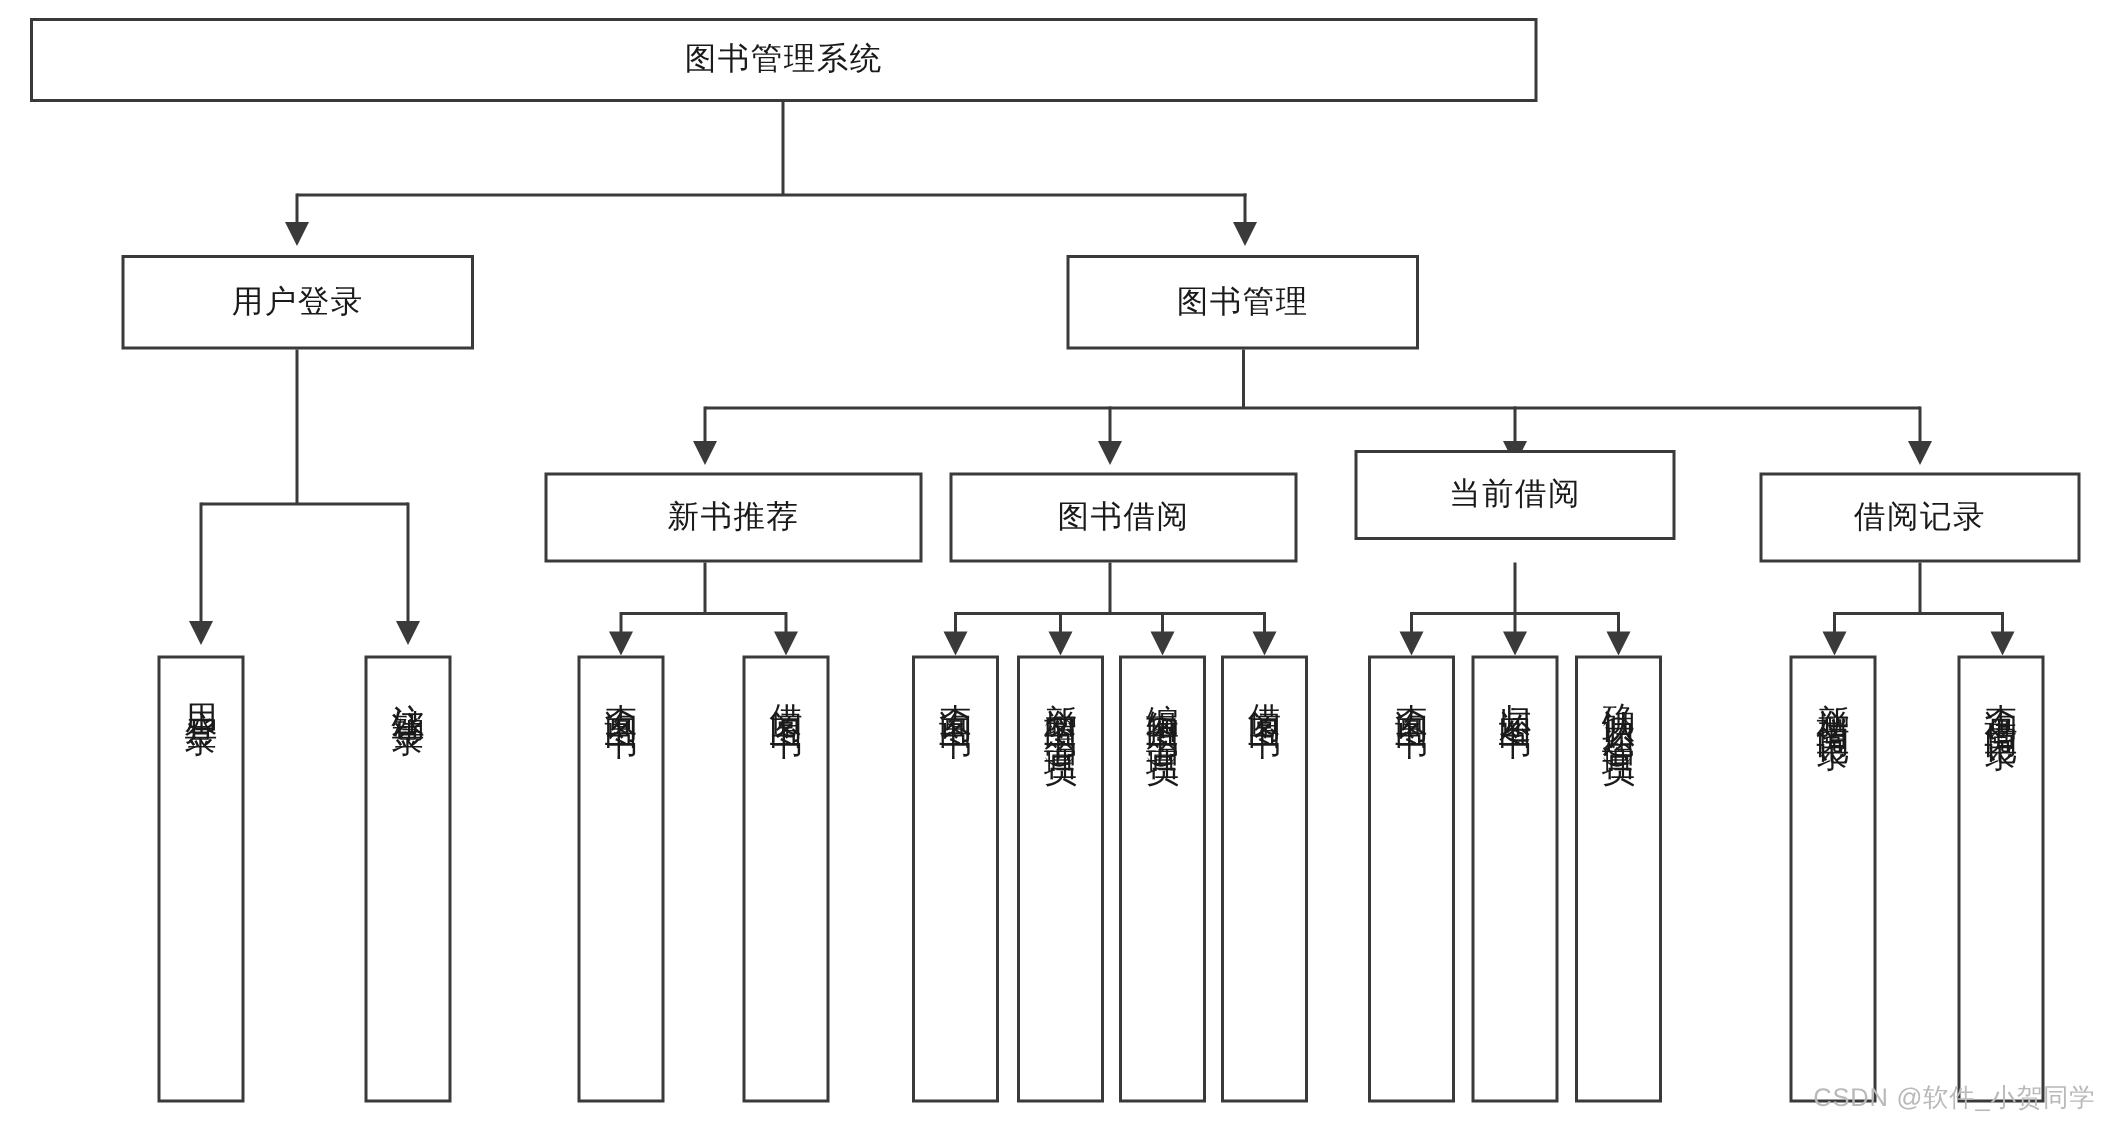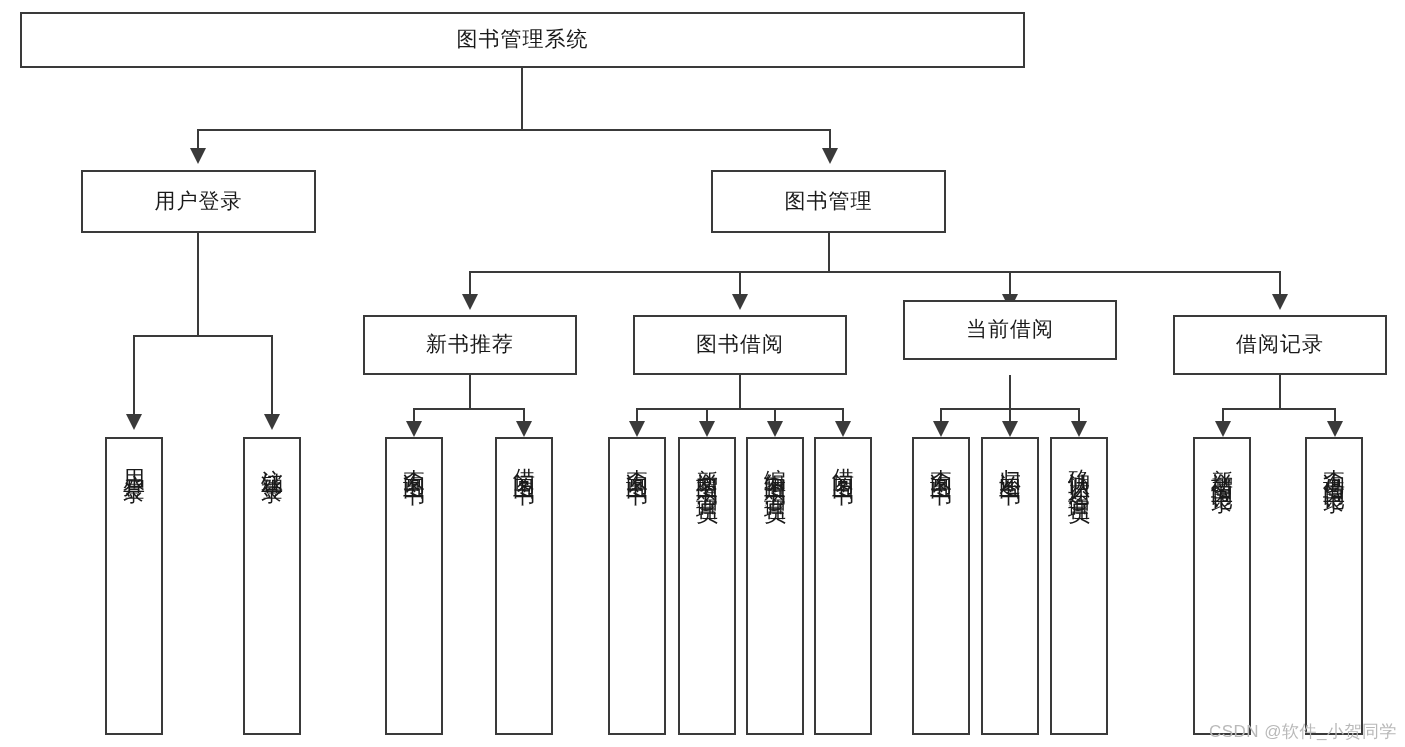--- a/index.html
+++ b/index.html
@@ -14,21 +14,20 @@
   
   .node{
     position:absolute;
     box-sizing:border-box;
     background:#ffffff;
     border:2px solid #3a3a3a;
     display:flex;
     align-items:center;
     justify-content:center;
     color:#1a1a1a;
-    font-family:Liberation Serif, serif;
   }
   .node .lbl{
     display:block;
     white-space:nowrap;
     line-height:1.12;
   }
   .node.h .lbl{font-size:21px;letter-spacing:1px;}
   .node.v{
     align-items:flex-start;
     justify-content:center;
@@ -102,24 +101,24 @@
   <div class="ln h" style="left:470px;top:271px;width:810px;"></div>
   <div class="ln v" style="left:469px;top:271px;height:26px;"></div>
   <div class="arrow" style="left:462px;top:294px;"></div>
   <div class="ln v" style="left:739px;top:271px;height:26px;"></div>
   <div class="arrow" style="left:732px;top:294px;"></div>
   <div class="ln v" style="left:1009px;top:271px;height:26px;"></div>
   <div class="arrow" style="left:1002px;top:294px;"></div>
   <div class="ln v" style="left:1279px;top:271px;height:26px;"></div>
   <div class="arrow" style="left:1272px;top:294px;"></div>
 
-  <div class="node h" style="left:363px;top:315px;width:214px;height:60px;">
+  <div class="node h" style="left:363px;top:315px;width:252px;height:60px;">
     <span class="lbl">新书推荐</span>
   </div>
-  <div class="node h" style="left:633px;top:315px;width:214px;height:60px;text-align:center;">
+  <div class="node h" style="left:633px;top:315px;width:232px;height:60px;text-align:center;">
     <span class="lbl">图书借阅</span>
   </div>
   <div class="node h" style="left:903px;top:300px;width:214px;height:60px;">
     <span class="lbl">当前借阅</span>
   </div>
   <div class="node h" style="left:1173px;top:315px;width:214px;height:60px;">
     <span class="lbl">借阅记录</span>
   </div>
 
   <div class="ln v" style="left:469px;top:375px;height:34px;"></div>

